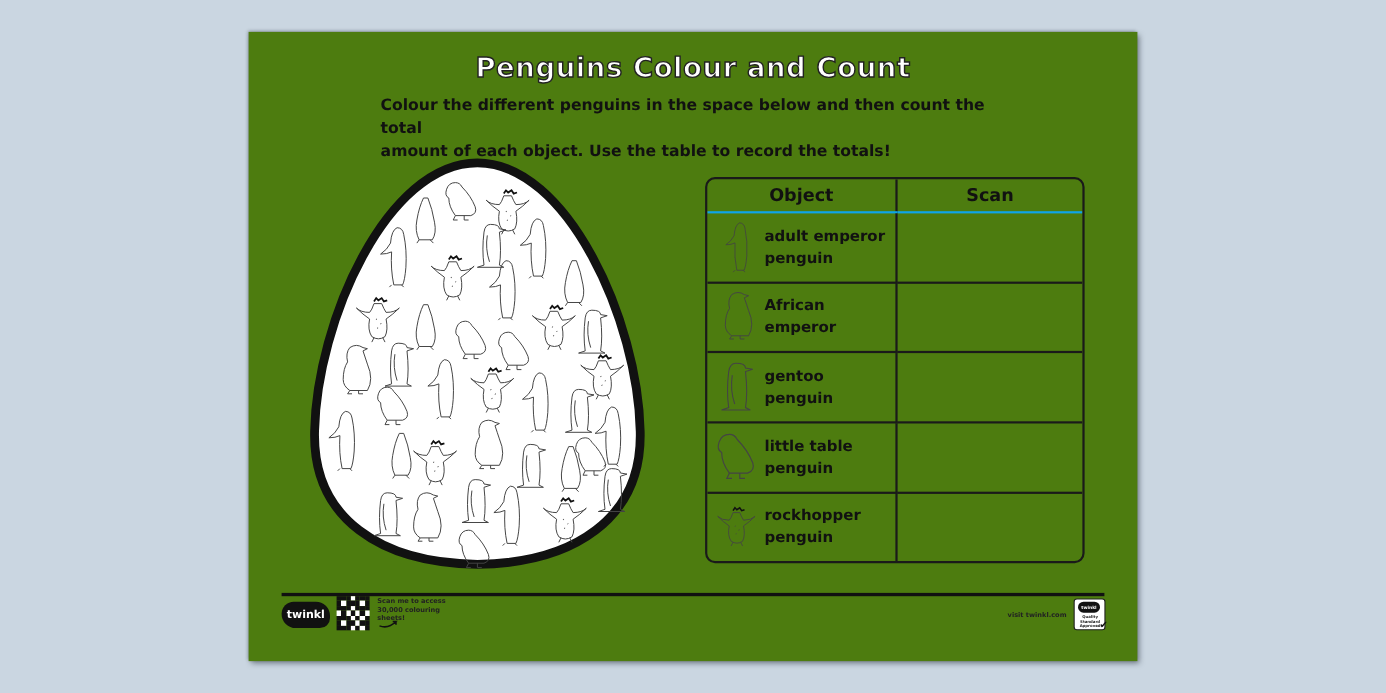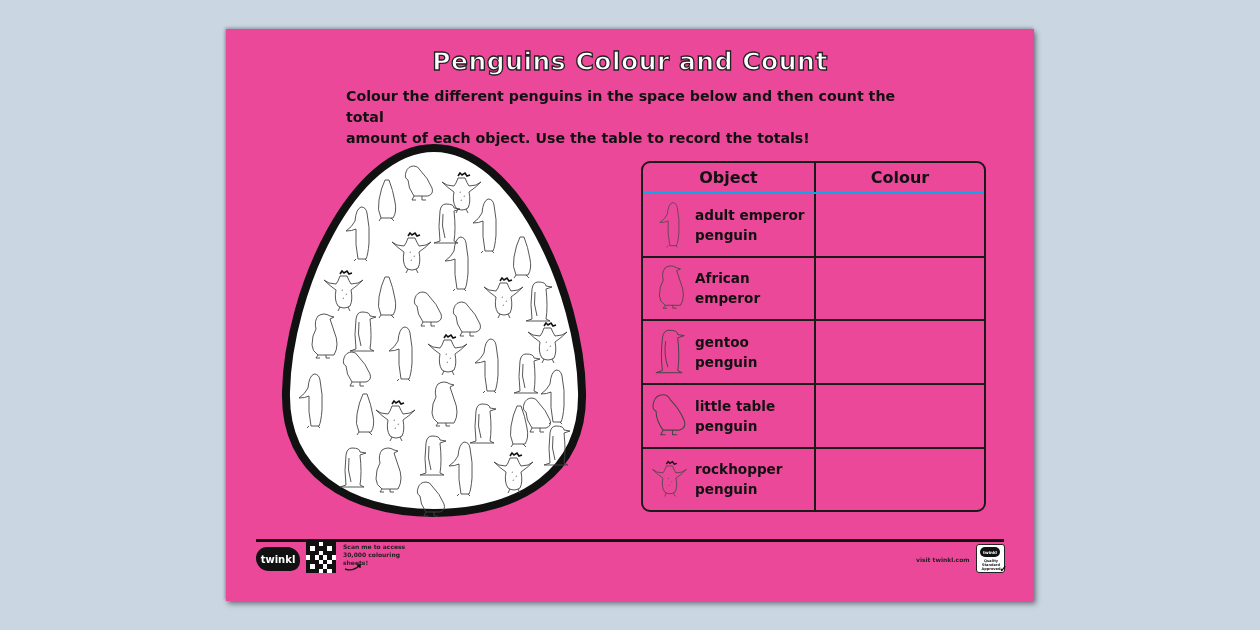--- a/index.html
+++ b/index.html
@@ -6,21 +6,21 @@
   html, body { width: 1260px; height: 630px; overflow: hidden; }
   body {
     background: #cad6e1;
     font-family: "DejaVu Sans", sans-serif;
     position: relative;
   }
   .sheet {
     position: absolute;
     left: 226px; top: 29px;
     width: 808px; height: 572px;
-    background: #ec4899;
+    background: #4d7c0f;
     box-shadow: 2px 3px 5px rgba(40,50,60,0.55), -1px -1px 3px rgba(40,50,60,0.35);
   }
   .title {
     position: absolute;
     left: 0; right: 0; top: 18px;
     text-align: center;
     font-family: "DejaVu Sans", sans-serif;
     font-weight: bold;
     font-size: 25px;
     color: #ffffff;
@@ -214,21 +214,21 @@
       <use href="#pg-rock" x="228" y="310"></use>
       <use href="#pg-little" x="140" y="340"></use>
     </svg>
   </div>
 
   <div class="table-box">
     <table>
       <thead>
         <tr>
           <th class="obj">Object</th>
-          <th>Colour</th>
+          <th>Scan</th>
         </tr>
       </thead>
       <tbody>
         <tr>
           <td class="obj">
               <div class="obj-cell">
             <span class="thumb">
               <svg viewBox="-12 -2 36 58">
                     <use href="#pg-emperor"></use>
                   </svg>

